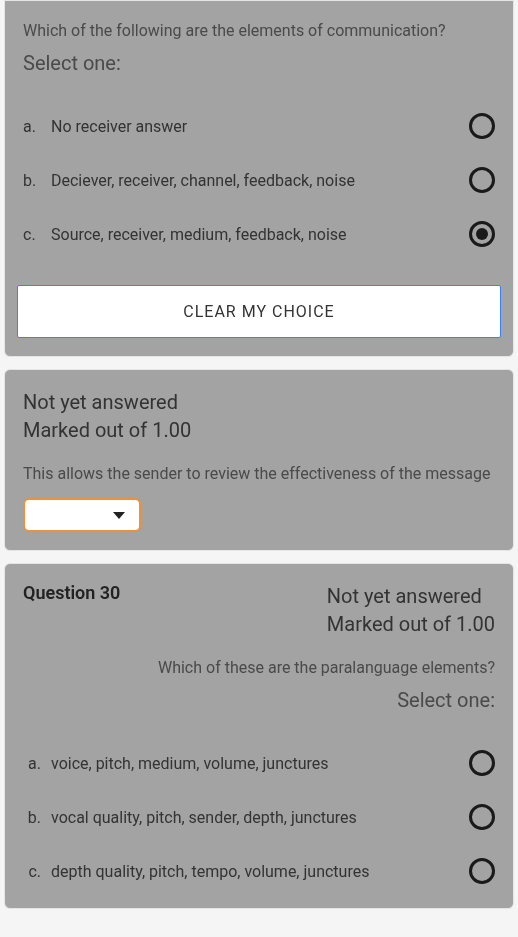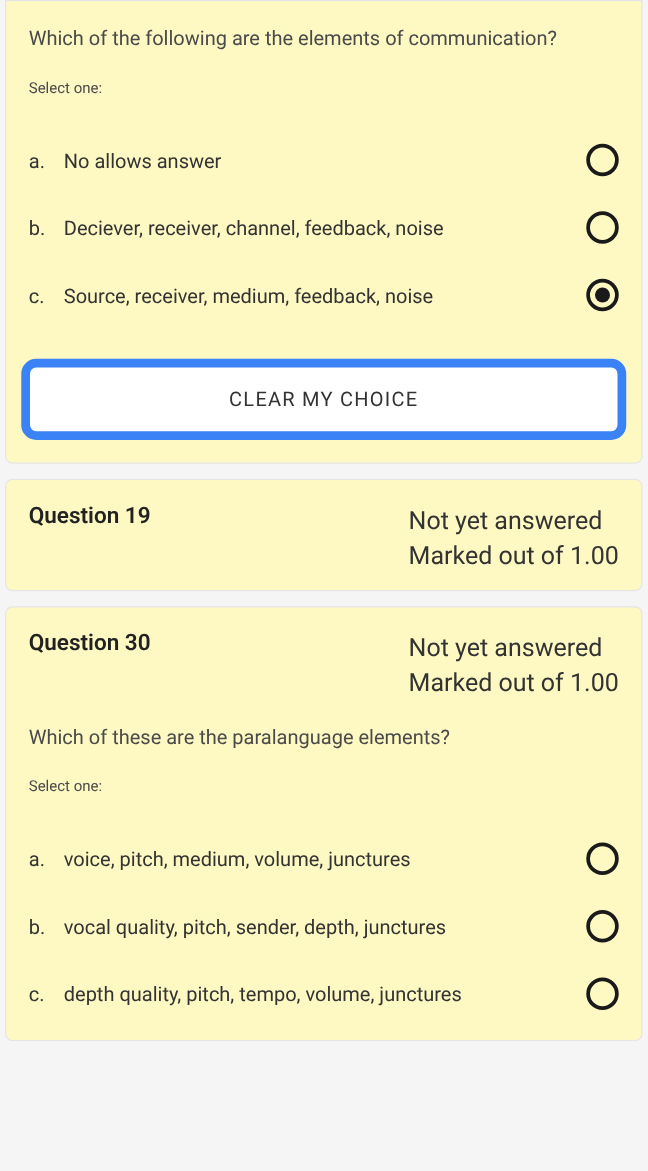--- a/index.html
+++ b/index.html
@@ -3,30 +3,30 @@
 <meta charset="utf-8">
 <style>
 * { box-sizing: border-box; margin: 0; padding: 0; }
 body {
   font-family: -apple-system, BlinkMacSystemFont, "Segoe UI", Roboto, Helvetica, Arial, sans-serif;
   background: #f5f5f5;
   width: 518px;
   color: #333;
 }
 .card {
-  background: #fef9c3;
+  background: #a3a3a3;
   border: 1px solid #e5e5e5;
   border-radius: 6px;
   margin: 4px 4px 12px 4px;
   padding: 0;
   overflow: hidden;
 }
 .card-body { padding: 18px 18px 18px 18px; }
 .qtext { color: #4a4a4a; font-size: 16px; line-height: 1.5; }
-.subprompt { color: #4a4a4a; font-size: 12px; margin-top: 20px; }
+.subprompt { color: #4a4a4a; font-size: 20px; margin-top: 8px; }
 .answers { margin-top: 24px; }
 .answer-row {
   display: flex;
   align-items: center;
   justify-content: space-between;
   padding: 14px 0;
   cursor: pointer;
 }
 .answer-left { display: flex; align-items: baseline; gap: 10px; }
 .letter { color: #333; font-size: 16px; min-width: 18px; }
@@ -36,22 +36,22 @@
   border: 3px solid #1a1a1a;
   border-radius: 50%;
   display: flex; align-items: center; justify-content: center;
   flex-shrink: 0;
 }
 .radio-inner {
   width: 12px; height: 12px; border-radius: 50%; background: #1a1a1a;
 }
 .clear-btn {
   margin: 6px 12px 18px 12px;
-  border: 7px solid #3b82f6;
-  border-radius: 12px;
+  border: 1px solid #3b82f6;
+  border-radius: 2px;
   background: #fff;
   padding: 16px 0;
   text-align: center;
   font-size: 16px;
   letter-spacing: 1px;
   color: #333;
   cursor: pointer;
 }
 .q-header {
   display: flex;
@@ -86,21 +86,21 @@
 
 <div class="card" style="border-top-left-radius:0;border-top-right-radius:0;margin-top:0;">
   <div class="card-body">
     <div class="qtext">Which of the following are the elements of communication?</div>
     <div class="subprompt">Select one:</div>
     <div class="answers">
 
       <div class="answer-row">
         <div class="answer-left">
           <span class="letter">a.</span>
-          <span class="opt-label">No allows answer</span>
+          <span class="opt-label">No receiver answer</span>
         </div>
         <div class="radio"></div>
       </div>
 
       <div class="answer-row">
         <div class="answer-left">
           <span class="letter">b.</span>
           <span class="opt-label">Deciever, receiver, channel, feedback, noise</span>
         </div>
         <div class="radio"></div>
@@ -116,37 +116,43 @@
         </div>
       </div>
 
     </div>
   </div>
   <div class="clear-btn">CLEAR MY CHOICE</div>
 </div>
 
 <div class="card">
   <div class="q-header">
-    <div class="q-title">Question 19</div>
     <div class="q-meta">
       <div>Not yet answered</div>
       <div>Marked out of 1.00</div>
+    </div>
+  </div>
+  <div class="card-body" style="padding-top:4px;">
+    <div class="qtext">This allows the sender to review the effectiveness of the message</div>
+    <div class="select-wrap">
+      <span></span>
+      <div class="select-caret"></div>
     </div>
   </div>
 </div>
 
 <div class="card" style="margin-bottom:0;">
   <div class="q-header">
     <div class="q-title">Question 30</div>
     <div class="q-meta">
       <div>Not yet answered</div>
       <div>Marked out of 1.00</div>
     </div>
   </div>
-  <div class="card-body" style="padding-top:4px;">
+  <div class="card-body" style="padding-top:4px;text-align:right;">
     <div class="qtext">Which of these are the paralanguage elements?</div>
     <div class="subprompt">Select one:</div>
     <div class="answers">
 
       <div class="answer-row">
         <div class="answer-left">
           <span class="letter">a.</span>
           <span class="opt-label">voice, pitch, medium, volume, junctures</span>
         </div>
         <div class="radio"></div>

